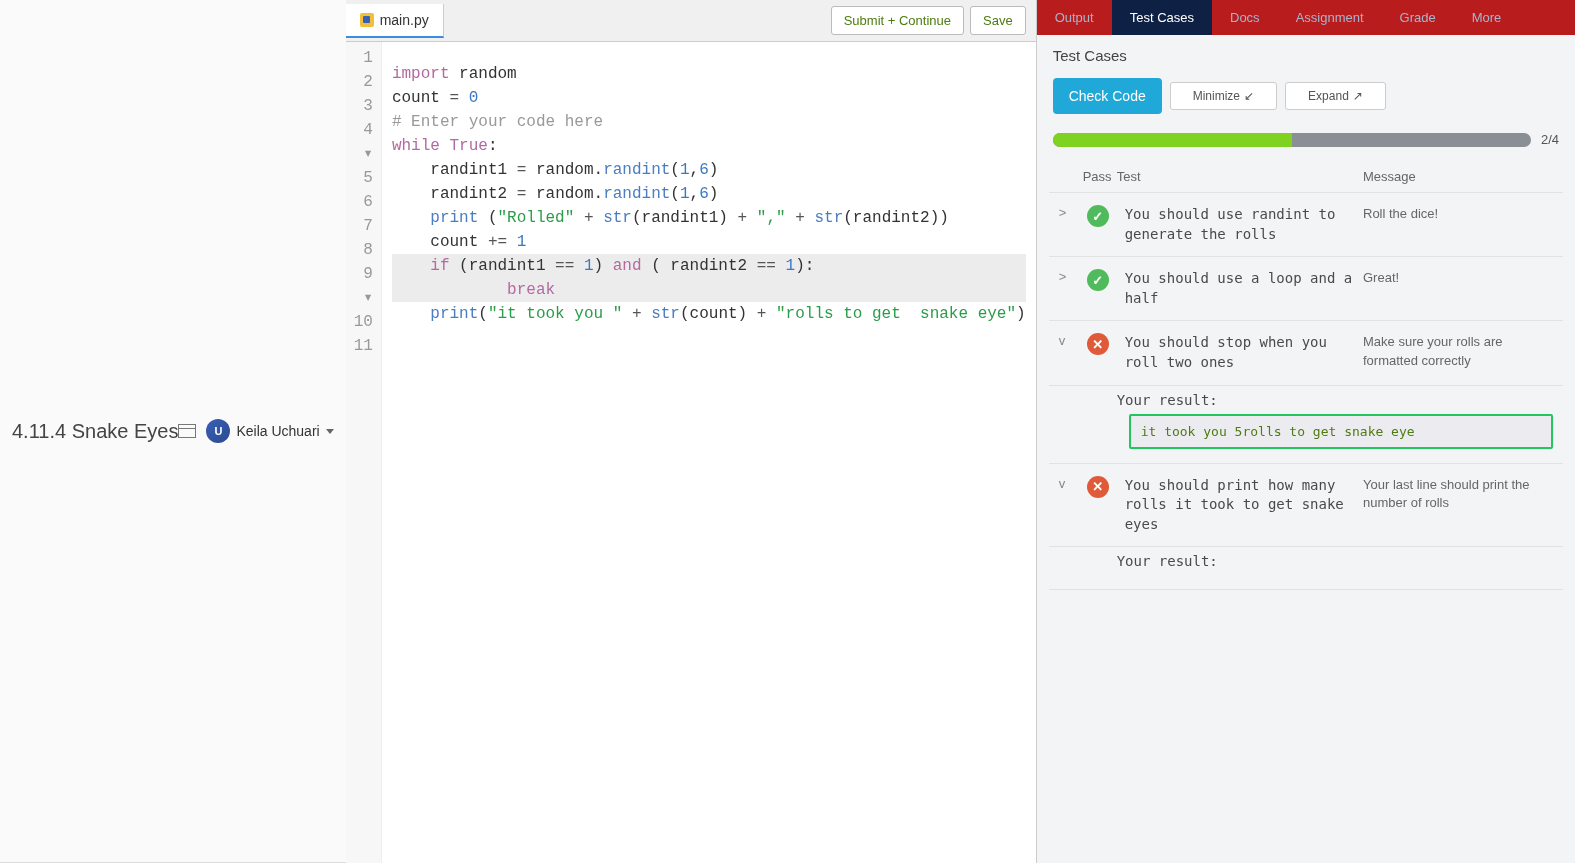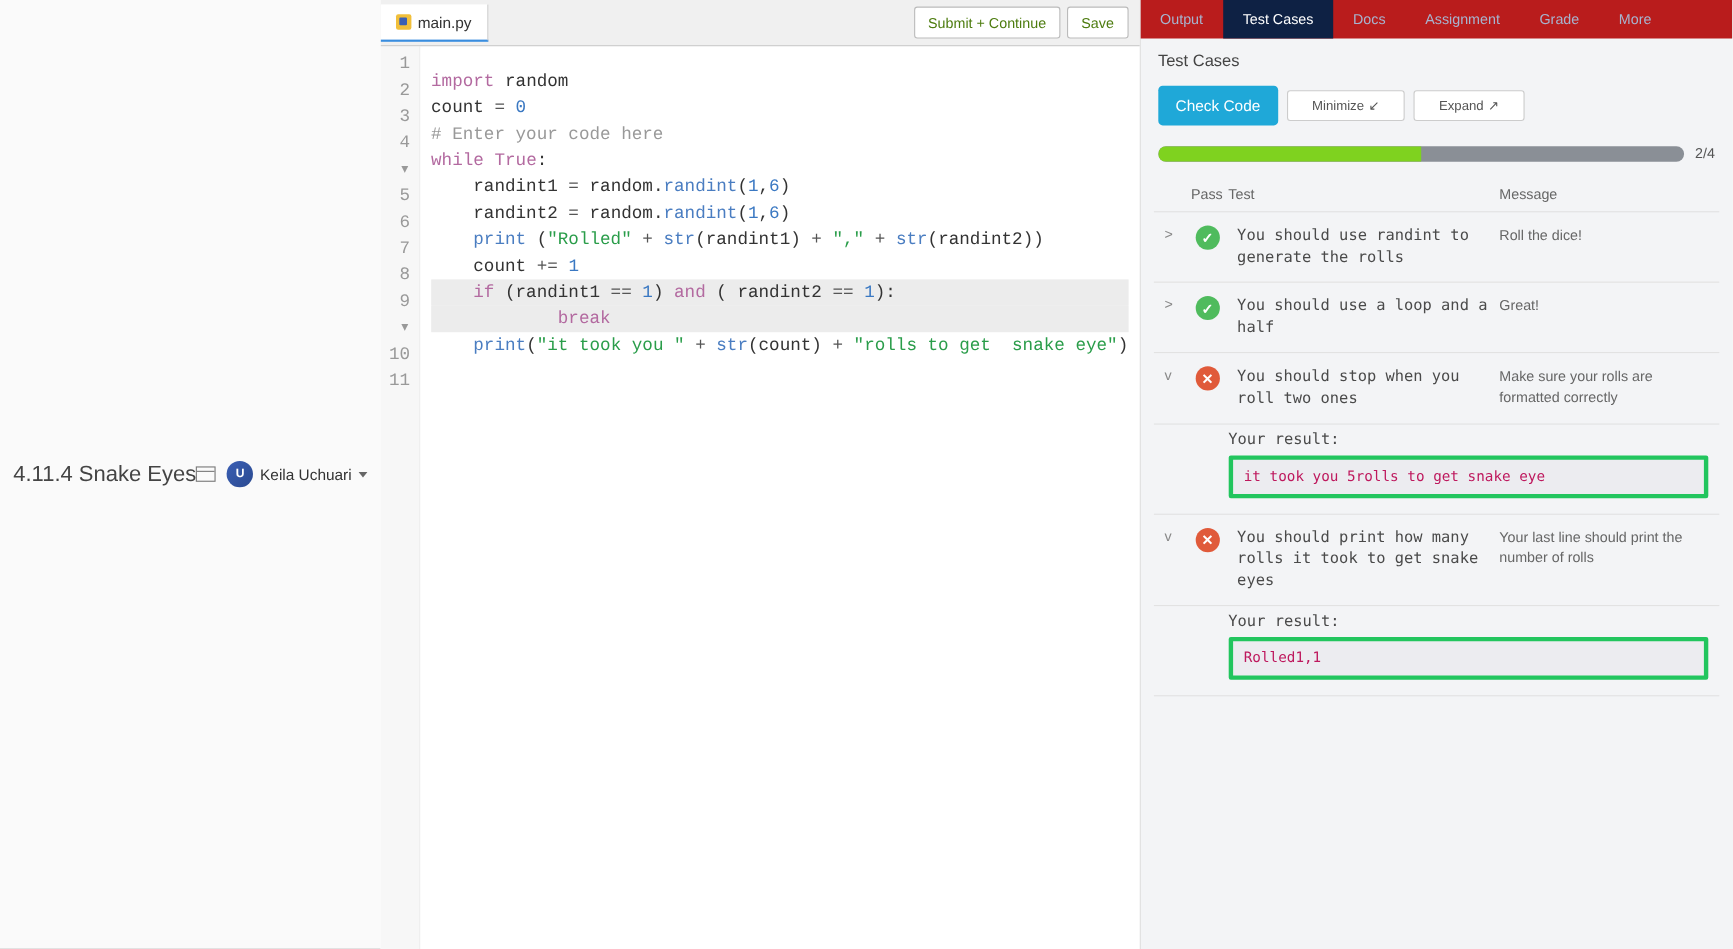--- a/index.html
+++ b/index.html
@@ -57,21 +57,21 @@
 .tests-header { display: grid; grid-template-columns: 24px 34px 1fr 190px; padding: 8px 10px; font-size: 13px; color: #666; border-bottom: 1px solid #e2e2e2; }
 .test-row { display: grid; grid-template-columns: 24px 34px 1fr 190px; padding: 12px 10px; border-bottom: 1px solid #e2e2e2; align-items: start; gap: 4px; }
 .chev { color: #888; cursor: pointer; font-size: 13px; user-select:none; }
 .status-icon { width: 22px; height: 22px; border-radius: 50%; display:flex; align-items:center; justify-content:center; color:#fff; font-size:13px; font-weight:bold;}
 .status-pass { background: #4fbb5d; }
 .status-fail { background: #e05a3a; }
 .test-text { font-family: Menlo, Consolas, monospace; font-size: 14px; color: #4a4a4a; line-height:1.4; }
 .msg-text { font-size: 13px; color: #666; line-height: 1.4; }
 .result-block { padding: 6px 10px 14px 68px; border-bottom: 1px solid #e2e2e2; }
 .result-label { font-family: Menlo, Consolas, monospace; font-size: 14px; color: #4a4a4a; margin-bottom:6px;}
-.result-box { background: #ececf0; border:4px solid #22c55e; padding: 8px 10px; font-family: Menlo, Consolas, monospace; font-size: 13px; color:#be185d; border-radius:2px;}
+.result-box { background: #ececf0; border:2px solid #22c55e; padding: 8px 10px; font-family: Menlo, Consolas, monospace; font-size: 13px; color:#4d7c0f; border-radius:2px;margin-left:12px;}
 </style>
 </head>
 <body>
 
 <div class="app">
   <div class="topbar">
     <div class="topbar-title">4.11.4 Snake Eyes</div>
     <div class="topbar-right">
       <span class="window-icon"></span>
       <div class="user-block">
@@ -183,19 +183,18 @@
             <div class="test-row">
               <div class="chev">v</div>
               <div>
                 <div class="status-icon status-fail">✕</div>
               </div>
               <div class="test-text">You should print how many rolls it took to get snake eyes</div>
               <div class="msg-text">Your last line should print the number of rolls</div>
             </div>
             <div class="result-block">
               <div class="result-label">Your result:</div>
-              <div class="result-box">Rolled1,1</div>
             </div>
           </div>
       </div>
     </div>
   </div>
 </div>
 
 </body></html>

